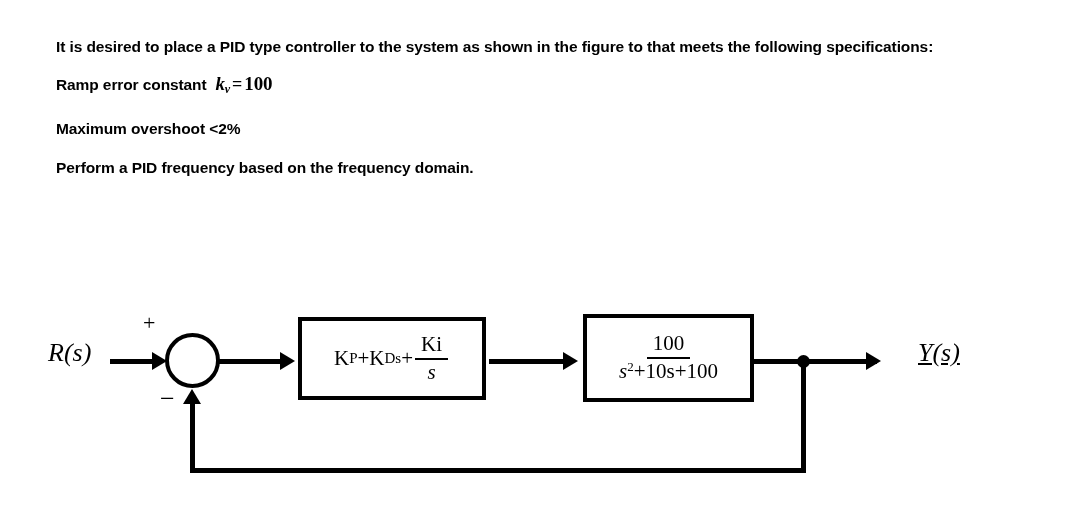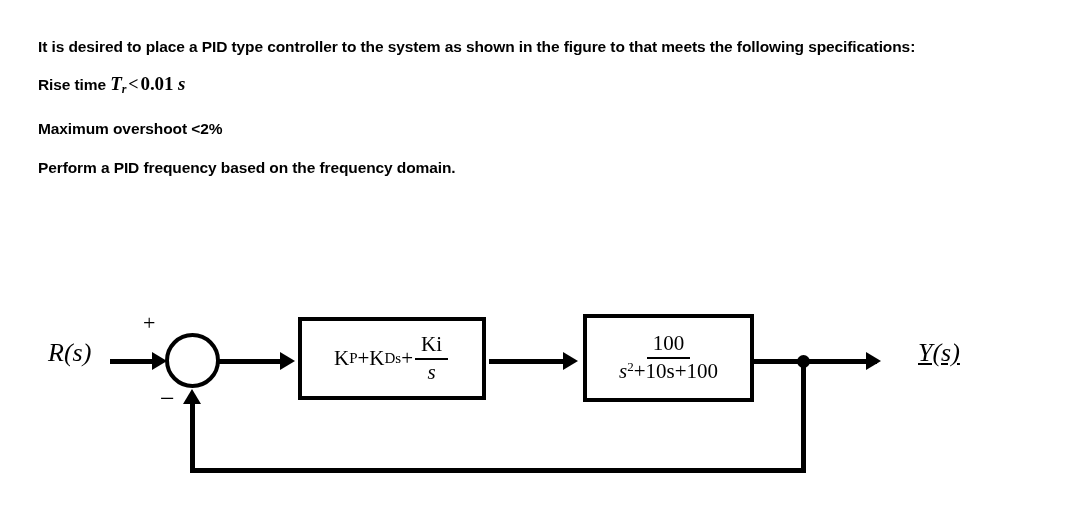--- a/index.html
+++ b/index.html
@@ -22,21 +22,21 @@
     left: 38px;
     top: 34px;
     width: 900px;
   }
   .para {
     font-family: "Liberation Sans", sans-serif;
     font-weight: bold;
     font-size: 15.5px;
     line-height: 25px;
     color: #000;
-    margin: 0 0 12px 0;
+    margin: 0 0 12px 18px;
     letter-spacing: -0.1px;
   }
   .para.tight { margin-bottom: 14px; }
   .mathser {
     font-family: "Liberation Serif", serif;
     font-weight: bold;
     font-style: italic;
     font-size: 19px;
   }
   .mathser .sub {
@@ -165,25 +165,25 @@
     box-sizing: border-box;
   }
 </style>
 </head>
 <body>
 
 <div class="statement">
 
   <p class="para">It is desired to place a PID type controller to the system as shown in the figure to that meets the following specifications:</p>
 
-
   <p class="para tight">
-    <span>Rise time</span>
-    <span class="mathser"><span>T</span><span class="sub">r</span></span><span class="op">&lt;</span><span class="mathnum">0.01</span><span class="mathser">&nbsp;<span>s</span></span>
+    <span>Ramp error constant</span>
+    <span class="mathser">&nbsp;<span>k</span><span class="sub">v</span></span><span class="op">=</span><span class="mathnum">100</span>
   </p>
+
 
   <p class="para tight">Maximum overshoot &lt;2%</p>
 
   <p class="para">Perform a PID frequency based on the frequency domain.</p>
 </div>
 
 <div id="diagram">
 
   <span class="sig-label" style="left:48px; top:48px;">R(s)</span>
 

